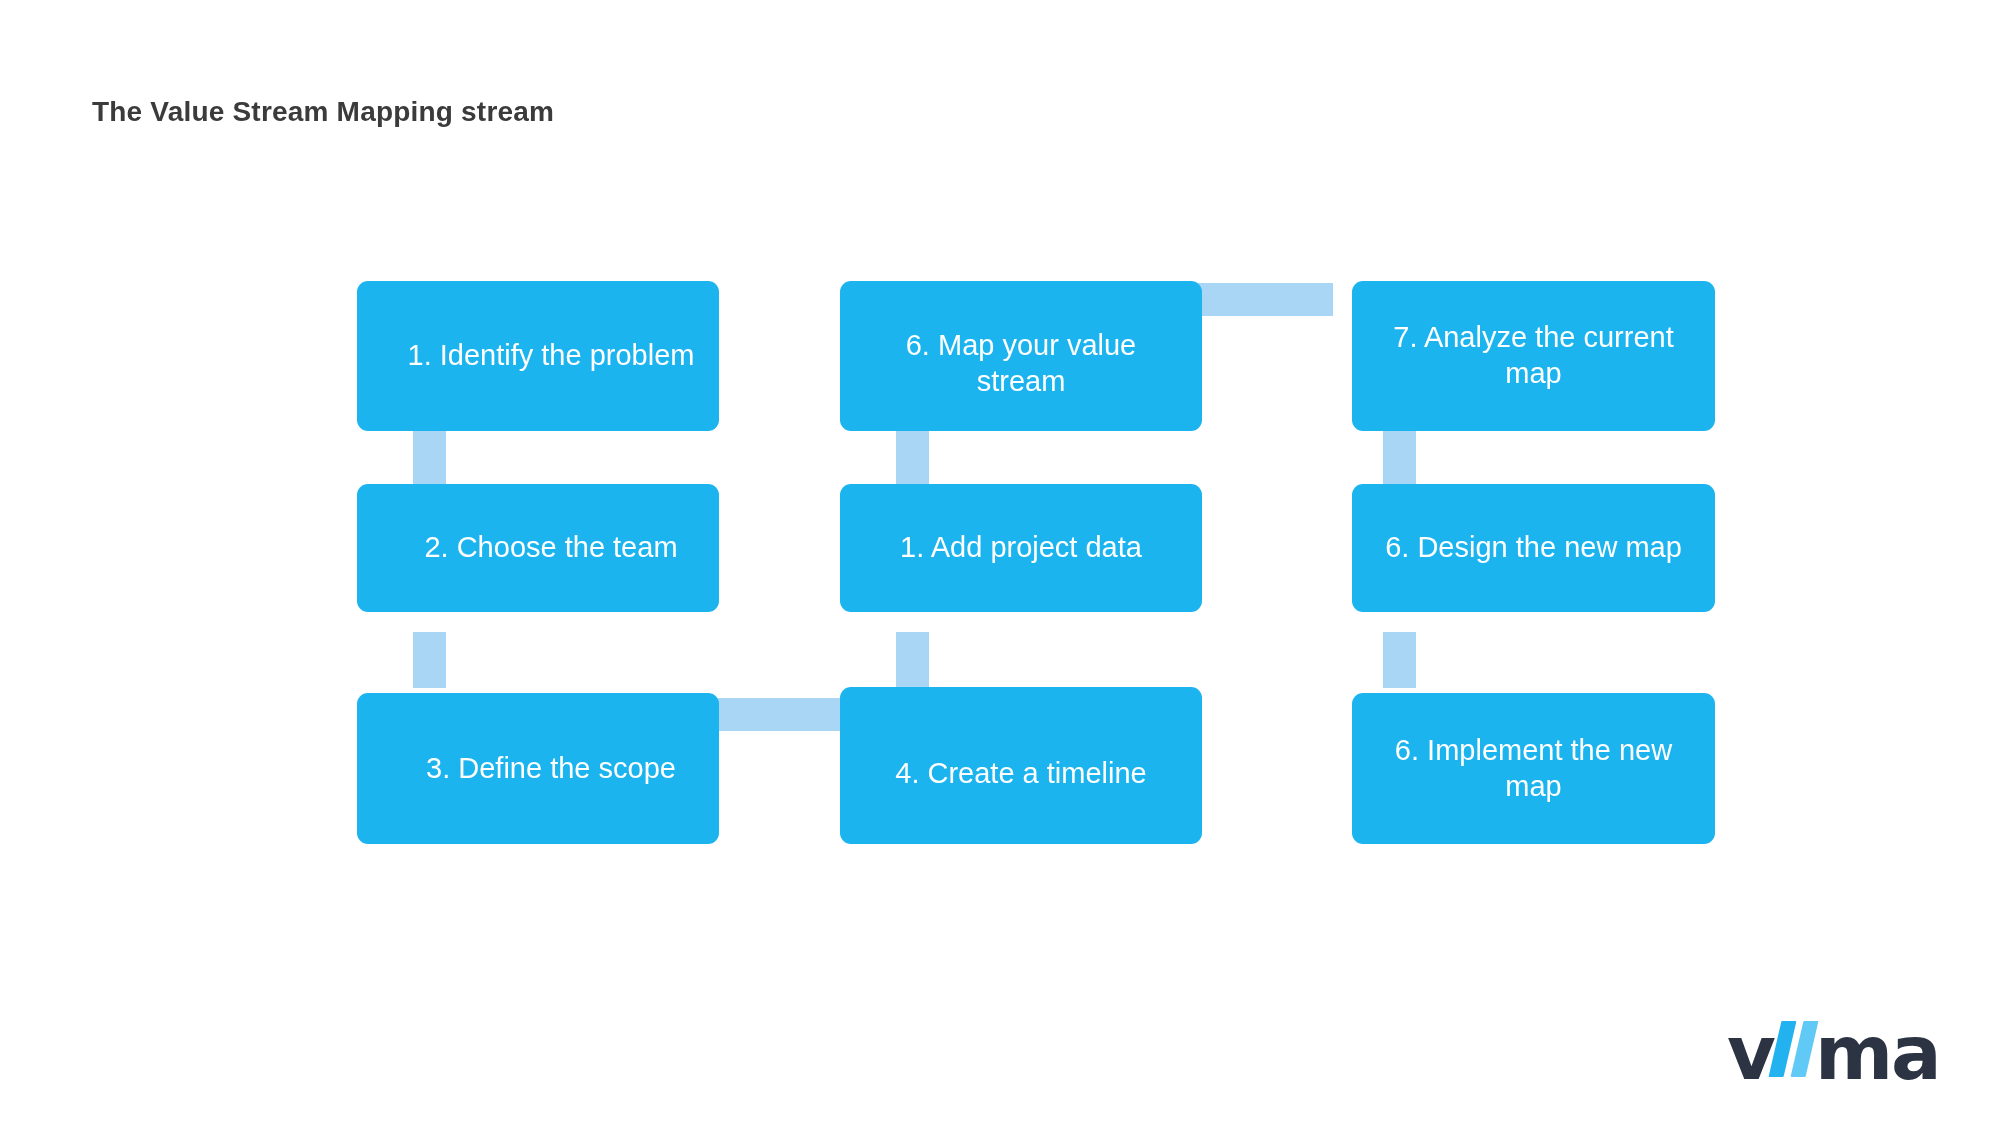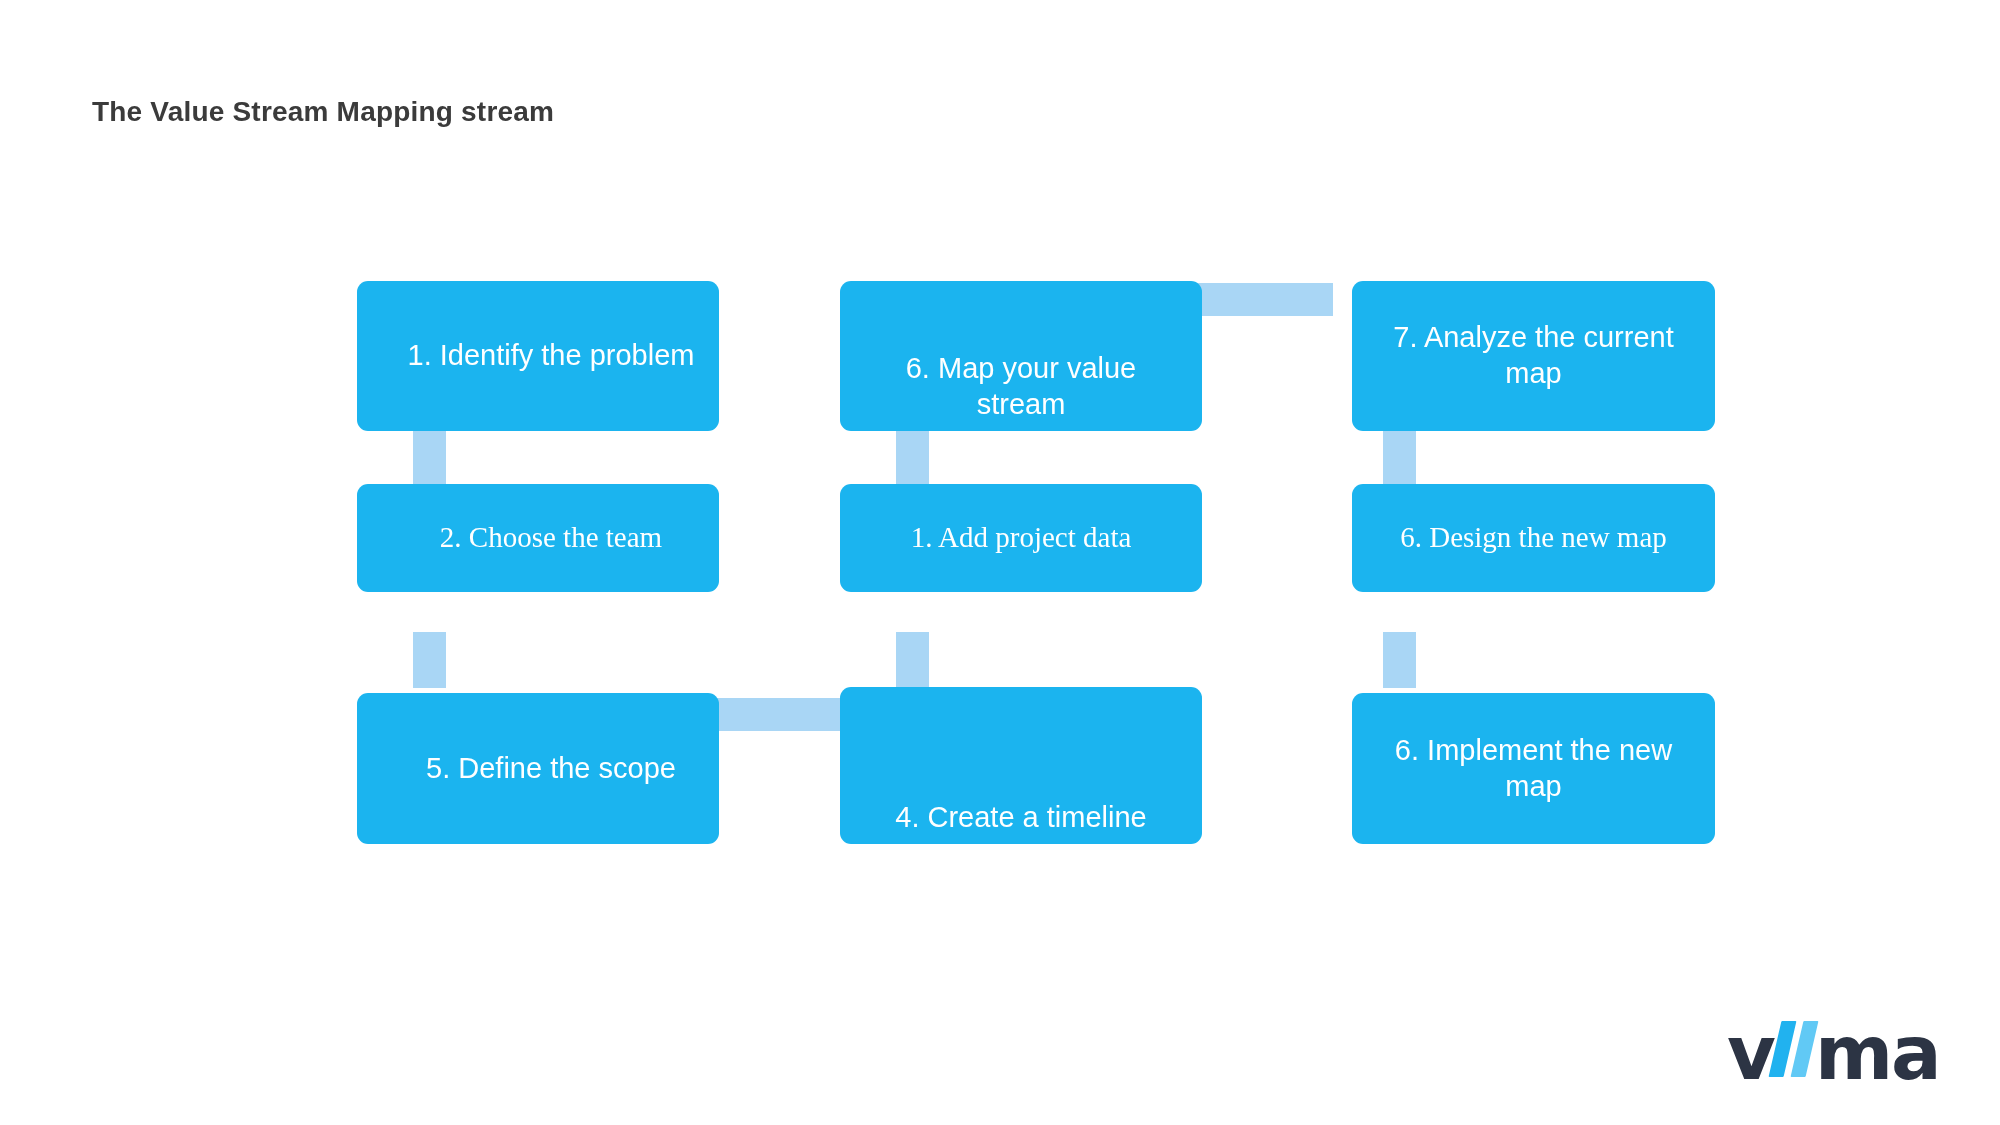--- a/index.html
+++ b/index.html
@@ -53,32 +53,32 @@
     padding: 8px 18px;
     z-index: 2;
   }
   .step-box .step-label {
     font-size: 29px;
     line-height: 1.24;
     font-weight: normal;
     color: #ffffff;
   }
   .step-box.align-top {
-    align-items: flex-end;
+    align-items: center;
     padding-top: 24px;
   }
 
   
   .col-1 { left: 357px;  width: 362px; padding-left: 44px; }
   .col-2 { left: 840px;  width: 362px; }
   .col-3 { left: 1327px; width: 363px; margin-left: 25px; }
 
   
   .row-1 { top: 281px; height: 150px; }
-  .row-2 { top: 484px; height: 108px; font-family: Liberation Serif, serif; }
+  .row-2 { top: 484px; height: 128px; }
   .row-3 { top: 687px; height: 157px; }
   .row-3b { top: 693px; height: 151px; }
 
   
   .connector {
     position: absolute;
     background: #a9d6f5;
     z-index: 1;
   }
   .connector-v {
@@ -157,21 +157,21 @@
 
     <div class="step-box col-1 row-1">
       <span class="step-label">1. Identify the problem</span>
     </div>
 
     <div class="step-box col-1 row-2">
       <span class="step-label">2. Choose the team</span>
     </div>
 
     <div class="step-box col-1 row-3b">
-      <span class="step-label">5. Define the scope</span>
+      <span class="step-label">3. Define the scope</span>
     </div>
 
     <div class="step-box col-2 row-3 align-top">
       <span class="step-label">4. Create a timeline</span>
     </div>
 
     <div class="step-box col-2 row-2">
       <span class="step-label">1. Add project data</span>
     </div>
 

